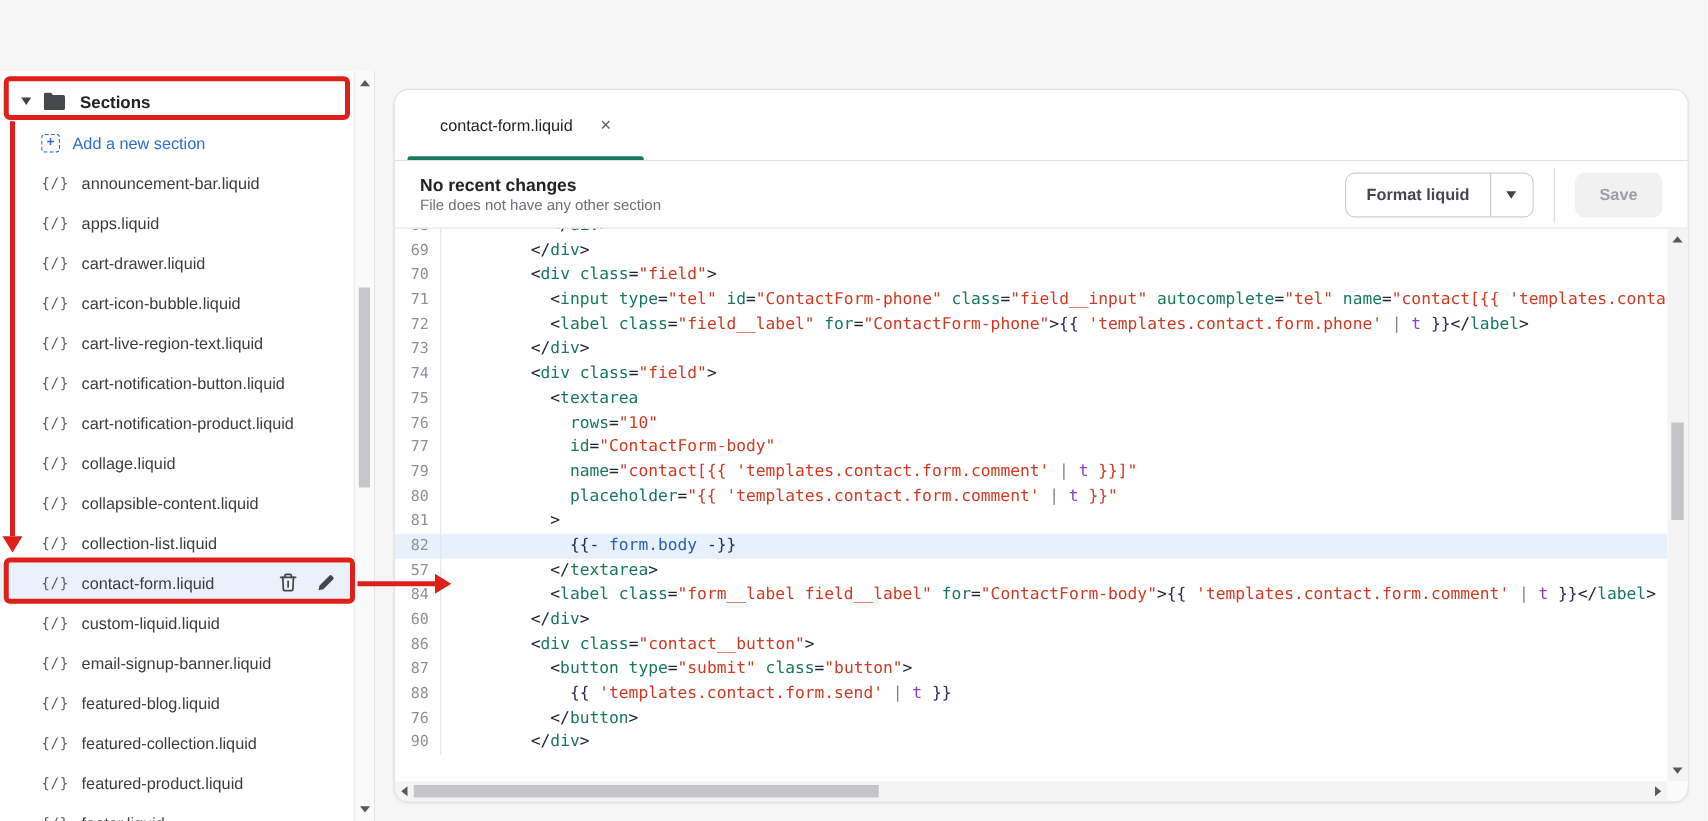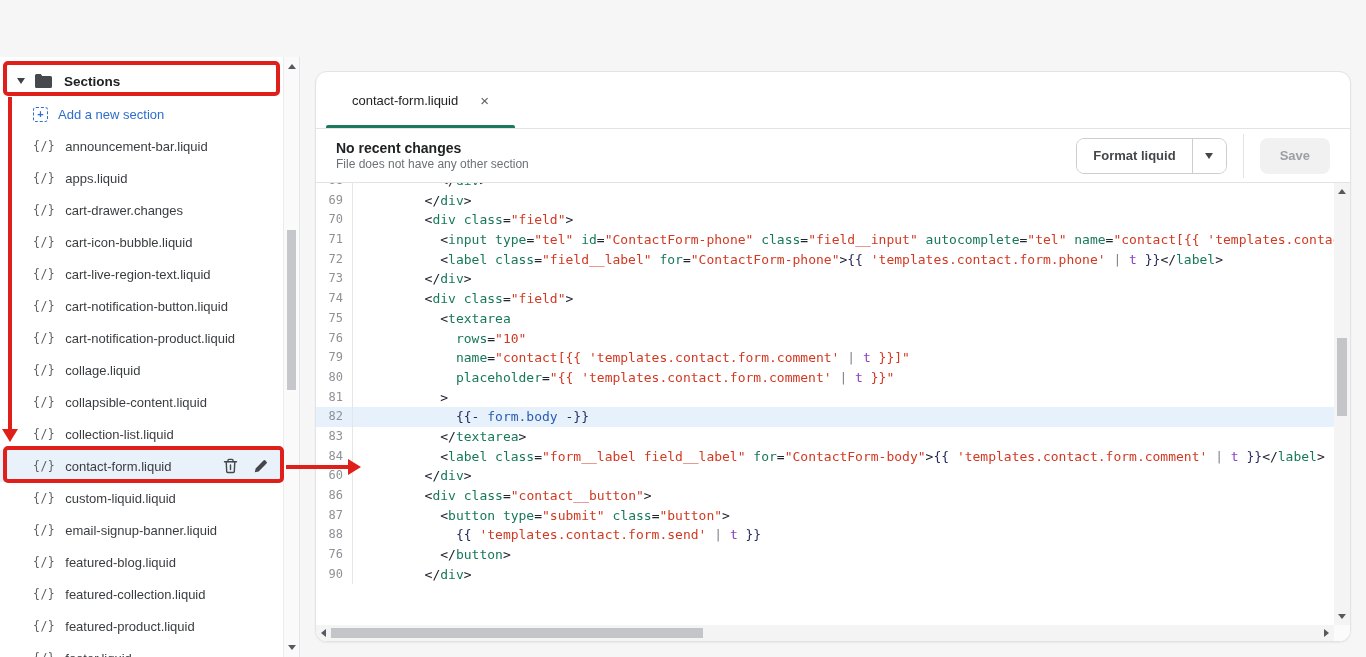--- a/index.html
+++ b/index.html
@@ -156,21 +156,21 @@
           <div class="file-row">
             <span class="file-ico">{/}</span>
             <span class="file-label">announcement-bar.liquid</span>
           </div>
           <div class="file-row">
             <span class="file-ico">{/}</span>
             <span class="file-label">apps.liquid</span>
           </div>
           <div class="file-row">
             <span class="file-ico">{/}</span>
-            <span class="file-label">cart-drawer.changes</span>
+            <span class="file-label">cart-drawer.liquid</span>
           </div>
           <div class="file-row">
             <span class="file-ico">{/}</span>
             <span class="file-label">cart-icon-bubble.liquid</span>
           </div>
           <div class="file-row">
             <span class="file-ico">{/}</span>
             <span class="file-label">cart-live-region-text.liquid</span>
           </div>
           <div class="file-row">
@@ -276,25 +276,26 @@
           <div id="code-lines" class="code-lines">
               <div class="code-row partial"><span class="gut">68</span><span class="src"><span style="color: rgb(32, 36, 48);">          &lt;/</span><span style="color: rgb(23, 120, 90);">div</span><span style="color: rgb(32, 36, 48);">&gt;</span></span></div>
               <div class="code-row"><span class="gut">69</span><span class="src"><span style="color: rgb(32, 36, 48);">        &lt;/</span><span style="color: rgb(23, 120, 90);">div</span><span style="color: rgb(32, 36, 48);">&gt;</span></span></div>
               <div class="code-row"><span class="gut">70</span><span class="src"><span style="color: rgb(32, 36, 48);">        &lt;</span><span style="color: rgb(23, 120, 90);">div</span><span style="color: rgb(32, 36, 48);"> </span><span style="color: rgb(23, 120, 90);">class</span><span style="color: rgb(32, 36, 48);">=</span><span style="color: rgb(210, 57, 34);">"field"</span><span style="color: rgb(32, 36, 48);">&gt;</span></span></div>
               <div class="code-row"><span class="gut">71</span><span class="src"><span style="color: rgb(32, 36, 48);">          &lt;</span><span style="color: rgb(23, 120, 90);">input</span><span style="color: rgb(32, 36, 48);"> </span><span style="color: rgb(23, 120, 90);">type</span><span style="color: rgb(32, 36, 48);">=</span><span style="color: rgb(210, 57, 34);">"tel"</span><span style="color: rgb(32, 36, 48);"> </span><span style="color: rgb(23, 120, 90);">id</span><span style="color: rgb(32, 36, 48);">=</span><span style="color: rgb(210, 57, 34);">"ContactForm-phone"</span><span style="color: rgb(32, 36, 48);"> </span><span style="color: rgb(23, 120, 90);">class</span><span style="color: rgb(32, 36, 48);">=</span><span style="color: rgb(210, 57, 34);">"field__input"</span><span style="color: rgb(32, 36, 48);"> </span><span style="color: rgb(23, 120, 90);">autocomplete</span><span style="color: rgb(32, 36, 48);">=</span><span style="color: rgb(210, 57, 34);">"tel"</span><span style="color: rgb(32, 36, 48);"> </span><span style="color: rgb(23, 120, 90);">name</span><span style="color: rgb(32, 36, 48);">=</span><span style="color: rgb(210, 57, 34);">"contact[{{ 'templates.contact.f</span></span></div>
               <div class="code-row"><span class="gut">72</span><span class="src"><span style="color: rgb(32, 36, 48);">          &lt;</span><span style="color: rgb(23, 120, 90);">label</span><span style="color: rgb(32, 36, 48);"> </span><span style="color: rgb(23, 120, 90);">class</span><span style="color: rgb(32, 36, 48);">=</span><span style="color: rgb(210, 57, 34);">"field__label"</span><span style="color: rgb(32, 36, 48);"> </span><span style="color: rgb(23, 120, 90);">for</span><span style="color: rgb(32, 36, 48);">=</span><span style="color: rgb(210, 57, 34);">"ContactForm-phone"</span><span style="color: rgb(32, 36, 48);">&gt;</span><span style="color: rgb(37, 42, 94);">{{</span><span style="color: rgb(32, 36, 48);"> </span><span style="color: rgb(210, 57, 34);">'templates.contact.form.phone'</span><span style="color: rgb(125, 134, 142);"> | </span><span style="color: rgb(138, 63, 198);">t</span><span style="color: rgb(37, 42, 94);"> }}</span><span style="color: rgb(32, 36, 48);">&lt;/</span><span style="color: rgb(23, 120, 90);">label</span><span style="color: rgb(32, 36, 48);">&gt;</span></span></div>
               <div class="code-row"><span class="gut">73</span><span class="src"><span style="color: rgb(32, 36, 48);">        &lt;/</span><span style="color: rgb(23, 120, 90);">div</span><span style="color: rgb(32, 36, 48);">&gt;</span></span></div>
               <div class="code-row"><span class="gut">74</span><span class="src"><span style="color: rgb(32, 36, 48);">        &lt;</span><span style="color: rgb(23, 120, 90);">div</span><span style="color: rgb(32, 36, 48);"> </span><span style="color: rgb(23, 120, 90);">class</span><span style="color: rgb(32, 36, 48);">=</span><span style="color: rgb(210, 57, 34);">"field"</span><span style="color: rgb(32, 36, 48);">&gt;</span></span></div>
               <div class="code-row"><span class="gut">75</span><span class="src"><span style="color: rgb(32, 36, 48);">          &lt;</span><span style="color: rgb(23, 120, 90);">textarea</span></span></div>
               <div class="code-row"><span class="gut">76</span><span class="src"><span style="color: rgb(32, 36, 48);">            </span><span style="color: rgb(23, 120, 90);">rows</span><span style="color: rgb(32, 36, 48);">=</span><span style="color: rgb(210, 57, 34);">"10"</span></span></div>
+              <div class="code-row"><span class="gut">77</span><span class="src"><span style="color: rgb(32, 36, 48);">            </span><span style="color: rgb(23, 120, 90);">id</span><span style="color: rgb(32, 36, 48);">=</span><span style="color: rgb(210, 57, 34);">"ContactForm-body"</span></span></div>
               <div class="code-row"><span class="gut">79</span><span class="src"><span style="color: rgb(32, 36, 48);">            </span><span style="color: rgb(23, 120, 90);">name</span><span style="color: rgb(32, 36, 48);">=</span><span style="color: rgb(210, 57, 34);">"contact[{{ 'templates.contact.form.comment'</span><span style="color: rgb(125, 134, 142);"> | </span><span style="color: rgb(138, 63, 198);">t</span><span style="color: rgb(210, 57, 34);"> }}]"</span></span></div>
               <div class="code-row"><span class="gut">80</span><span class="src"><span style="color: rgb(32, 36, 48);">            </span><span style="color: rgb(23, 120, 90);">placeholder</span><span style="color: rgb(32, 36, 48);">=</span><span style="color: rgb(210, 57, 34);">"{{ 'templates.contact.form.comment'</span><span style="color: rgb(125, 134, 142);"> | </span><span style="color: rgb(138, 63, 198);">t</span><span style="color: rgb(210, 57, 34);"> }}"</span></span></div>
               <div class="code-row"><span class="gut">81</span><span class="src"><span style="color: rgb(32, 36, 48);">          &gt;</span></span></div>
               <div class="code-row hl"><span class="gut">82</span><span class="src"><span style="color: rgb(32, 36, 48);">            </span><span style="color: rgb(37, 42, 94);">{{-</span><span style="color: rgb(32, 36, 48);"> </span><span style="color: rgb(42, 93, 176);">form.body</span><span style="color: rgb(37, 42, 94);"> -}}</span></span></div>
-              <div class="code-row"><span class="gut">83</span><span class="src"><span style="color: rgb(32, 36, 48);">          &lt;/</span><span style="color: rgb(23, 120, 90);">textarea</span><span style="color: rgb(32, 36, 48);">&gt;</span></span></div>
+              <div class="code-row"><span class="gut">57</span><span class="src"><span style="color: rgb(32, 36, 48);">          &lt;/</span><span style="color: rgb(23, 120, 90);">textarea</span><span style="color: rgb(32, 36, 48);">&gt;</span></span></div>
               <div class="code-row"><span class="gut">84</span><span class="src"><span style="color: rgb(32, 36, 48);">          &lt;</span><span style="color: rgb(23, 120, 90);">label</span><span style="color: rgb(32, 36, 48);"> </span><span style="color: rgb(23, 120, 90);">class</span><span style="color: rgb(32, 36, 48);">=</span><span style="color: rgb(210, 57, 34);">"form__label field__label"</span><span style="color: rgb(32, 36, 48);"> </span><span style="color: rgb(23, 120, 90);">for</span><span style="color: rgb(32, 36, 48);">=</span><span style="color: rgb(210, 57, 34);">"ContactForm-body"</span><span style="color: rgb(32, 36, 48);">&gt;</span><span style="color: rgb(37, 42, 94);">{{</span><span style="color: rgb(32, 36, 48);"> </span><span style="color: rgb(210, 57, 34);">'templates.contact.form.comment'</span><span style="color: rgb(125, 134, 142);"> | </span><span style="color: rgb(138, 63, 198);">t</span><span style="color: rgb(37, 42, 94);"> }}</span><span style="color: rgb(32, 36, 48);">&lt;/</span><span style="color: rgb(23, 120, 90);">label</span><span style="color: rgb(32, 36, 48);">&gt;</span></span></div>
               <div class="code-row"><span class="gut">60</span><span class="src"><span style="color: rgb(32, 36, 48);">        &lt;/</span><span style="color: rgb(23, 120, 90);">div</span><span style="color: rgb(32, 36, 48);">&gt;</span></span></div>
               <div class="code-row"><span class="gut">86</span><span class="src"><span style="color: rgb(32, 36, 48);">        &lt;</span><span style="color: rgb(23, 120, 90);">div</span><span style="color: rgb(32, 36, 48);"> </span><span style="color: rgb(23, 120, 90);">class</span><span style="color: rgb(32, 36, 48);">=</span><span style="color: rgb(210, 57, 34);">"contact__button"</span><span style="color: rgb(32, 36, 48);">&gt;</span></span></div>
               <div class="code-row"><span class="gut">87</span><span class="src"><span style="color: rgb(32, 36, 48);">          &lt;</span><span style="color: rgb(23, 120, 90);">button</span><span style="color: rgb(32, 36, 48);"> </span><span style="color: rgb(23, 120, 90);">type</span><span style="color: rgb(32, 36, 48);">=</span><span style="color: rgb(210, 57, 34);">"submit"</span><span style="color: rgb(32, 36, 48);"> </span><span style="color: rgb(23, 120, 90);">class</span><span style="color: rgb(32, 36, 48);">=</span><span style="color: rgb(210, 57, 34);">"button"</span><span style="color: rgb(32, 36, 48);">&gt;</span></span></div>
               <div class="code-row"><span class="gut">88</span><span class="src"><span style="color: rgb(32, 36, 48);">            </span><span style="color: rgb(37, 42, 94);">{{</span><span style="color: rgb(32, 36, 48);"> </span><span style="color: rgb(210, 57, 34);">'templates.contact.form.send'</span><span style="color: rgb(125, 134, 142);"> | </span><span style="color: rgb(138, 63, 198);">t</span><span style="color: rgb(37, 42, 94);"> }}</span></span></div>
               <div class="code-row"><span class="gut">76</span><span class="src"><span style="color: rgb(32, 36, 48);">          &lt;/</span><span style="color: rgb(23, 120, 90);">button</span><span style="color: rgb(32, 36, 48);">&gt;</span></span></div>
               <div class="code-row"><span class="gut">90</span><span class="src"><span style="color: rgb(32, 36, 48);">        &lt;/</span><span style="color: rgb(23, 120, 90);">div</span><span style="color: rgb(32, 36, 48);">&gt;</span></span></div>
             </div>
 
           <div class="v-scroll">

